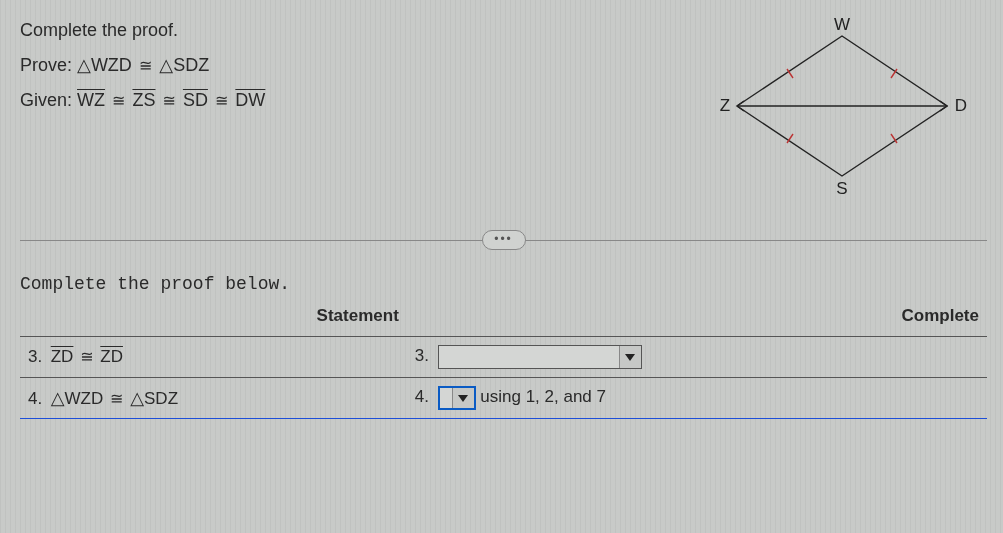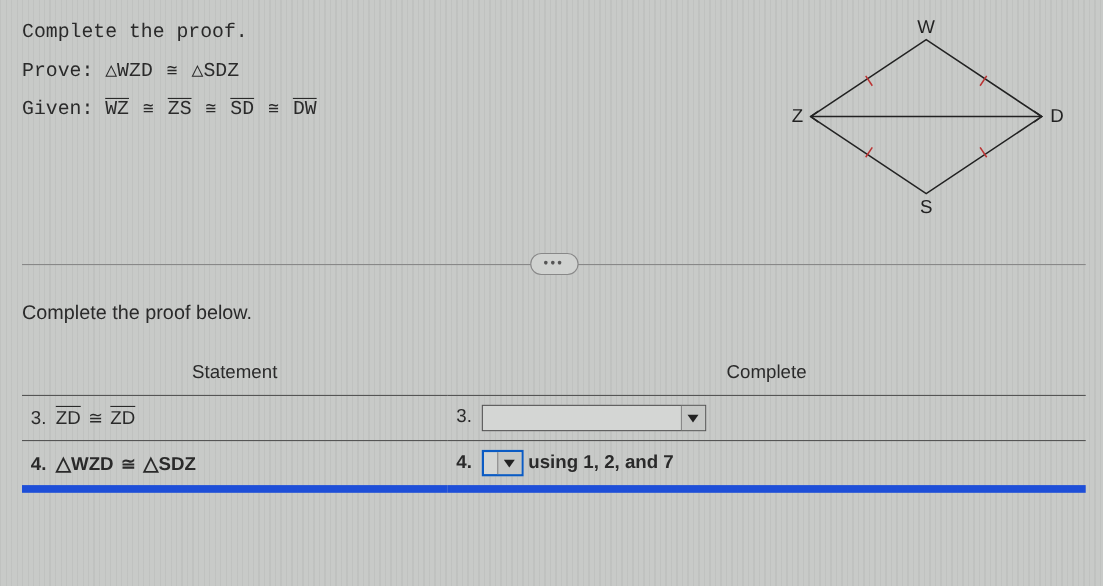--- a/index.html
+++ b/index.html
@@ -18,21 +18,20 @@
     padding: 16px 16px 0 20px;
   }
   .top {
     display: flex;
     align-items: flex-start;
   }
   .problem-text {
     flex: 1;
     font-size: 18px;
     line-height: 1.6;
-    font-family: Liberation Mono, monospace;
   }
   .problem-text .line { margin-bottom: 6px; }
   .ovl { text-decoration: overline; }
   .tri { font-size: 18px; }
   .congr { font-size: 16px; padding: 0 2px; }
   .figure {
     width: 270px;
     height: 180px;
     position: relative;
   }
@@ -61,41 +60,41 @@
     height: 20px;
     text-align: center;
     font-size: 12px;
     color: #555;
     line-height: 16px;
     letter-spacing: 2px;
     cursor: pointer;
   }
   .subheader {
     font-size: 18px;
-    margin: 18px 0 28px 0;
+    margin: 18px 0 6px 0;
+    font-family: Liberation Mono, monospace;
   }
   table.proof {
     width: 100%;
     border-collapse: collapse;
     font-size: 17px;
   }
   table.proof th {
-    font-weight: normal;
-    text-align: center;
+    font-weight: bold;
+    text-align: right;
     padding: 6px 8px 10px 8px;
     border: none;
   }
   table.proof td {
     padding: 8px 8px;
     border-top: 1px solid #555;
     vertical-align: middle;
   }
   table.proof tr.lastrow td {
-    border-bottom: 7px solid #1d4ed8;
-    font-weight: bold;
+    border-bottom: 1px solid #1d4ed8;
   }
   table.proof td.stmt { width: 40%; }
   table.proof td.reason { width: 60%; }
   .answerbox {
     display: inline-block;
     border: 2px solid #0a5bc4;
     padding: 0 3px;
     background: rgba(255,255,255,0.2);
   }
   .dropdown {

